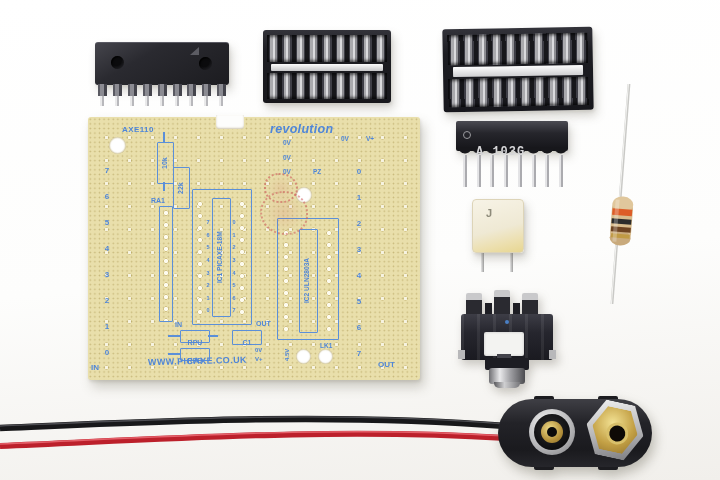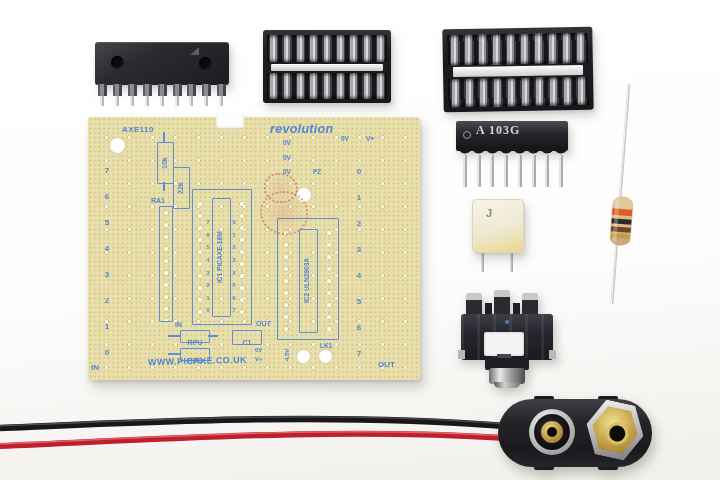--- a/index.html
+++ b/index.html
@@ -183,21 +183,21 @@
     <div class="c silk" style="left:3px;top:247px;font-size:8px;">IN</div>
     <div class="c silk" style="left:290px;top:244px;font-size:8px;">OUT</div>
   </div>
 
   <div class="c" style="left:456px;top:121px;width:114px;height:66px;">
     <div class="c shadow" style="left:0;top:0;width:112px;height:30px;border-radius:2px;
       background:linear-gradient(180deg,#4b4b52 0%,#26262c 40%,#141418 100%);"></div>
     <div class="c" style="left:2px;top:26px;width:108px;height:9px;
       background:radial-gradient(circle at 7px 0px,#17171b 6.2px,transparent 6.8px);background-size:13.7px 9px;background-repeat:repeat-x;"></div>
     <div class="c" style="left:7px;top:10px;width:6px;height:6px;border-radius:50%;border:1px solid #9a9a9e;"></div>
-    <div class="c" style="left:20px;top:2px;font-size:12px;font-weight:bold;color:#d6d6d8;font-family:Liberation Serif, serif;letter-spacing:1px;">A 103G</div>
+    <div class="c" style="left:20px;top:24px;font-size:12px;font-weight:bold;color:#d6d6d8;font-family:Liberation Mono, monospace;letter-spacing:1px;">A 103G</div>
     <div class="c" style="left:2px;top:34px;width:108px;height:32px;
       background:repeating-linear-gradient(90deg,transparent 0 5px,#e4e4e6 5px 7px,#ababaf 7px 9px,transparent 9px 13.7px);"></div>
   </div>
 
   <div class="c" style="left:472px;top:199px;width:52px;height:74px;">
     <div class="c" style="left:9px;top:48px;width:3px;height:25px;background:linear-gradient(90deg,#e8e8e8,#9f9f9f);"></div>
     <div class="c" style="left:38px;top:48px;width:3px;height:25px;background:linear-gradient(90deg,#e8e8e8,#9f9f9f);"></div>
     <div class="c shadow" style="left:0;top:0;width:50px;height:52px;border-radius:4px;
       background:linear-gradient(165deg,#f7f3e6 0%,#efe9d4 55%,#ecdfae 80%,#e7d691 100%);border:1px solid #ddd4b8;">
       <span class="c" style="left:13px;top:7px;font-size:11px;color:#8e8b7a;font-weight:bold;">J</span>

